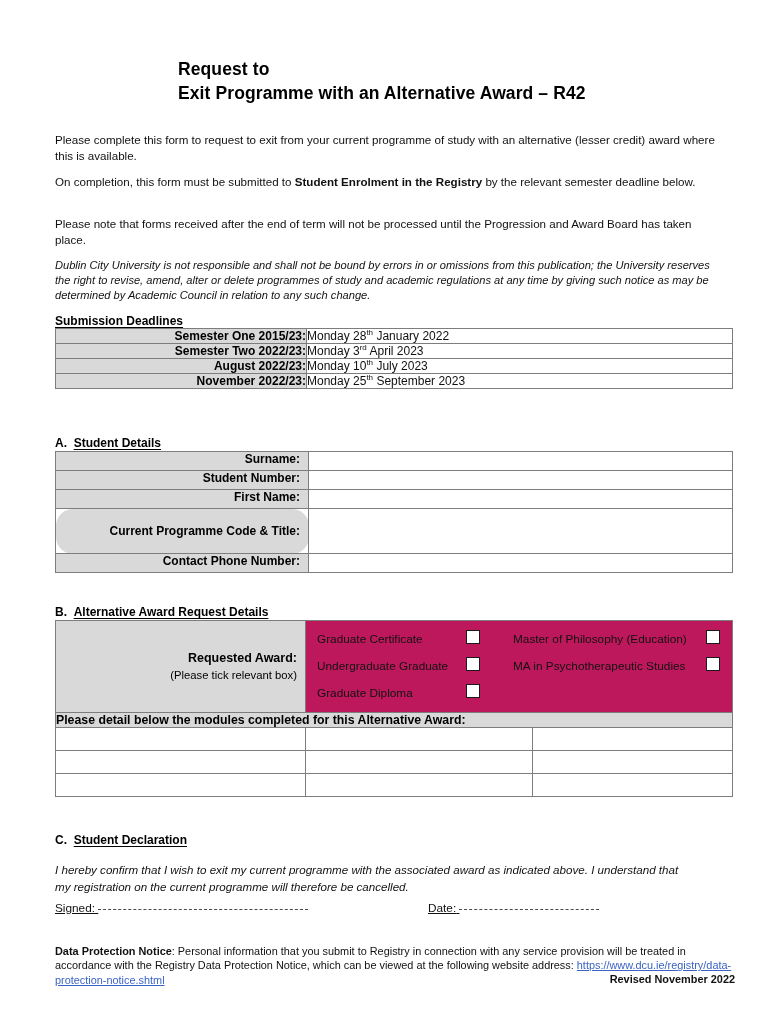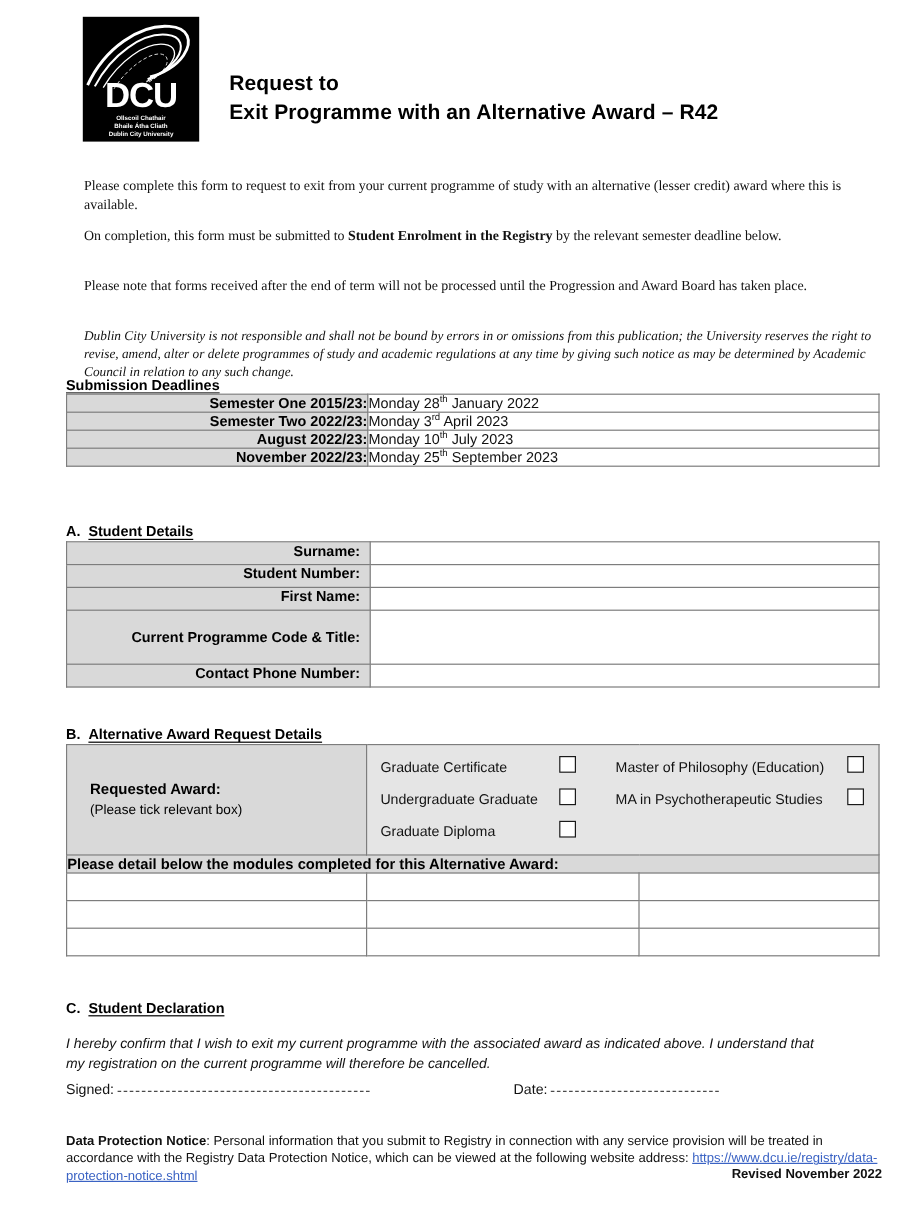--- a/index.html
+++ b/index.html
@@ -67,38 +67,37 @@
     text-align: center;
     color: #ffffff;
     font-family: "Liberation Sans", sans-serif;
     font-weight: bold;
     font-size: 5.2px;
     line-height: 6.6px;
     letter-spacing: 0px;
   }
   .title-block {
     position: absolute;
-    left: 191px;
+    left: 178px;
     top: 57px;
     width: 560px;
   }
   .title-line {
     font-family: "Liberation Sans", sans-serif;
     font-weight: bold;
     font-size: 17.5px;
     line-height: 24px;
     color: #000;
     letter-spacing: 0.1px;
   }
   p.para {
-    margin: 15px;
+    margin: 0;
     font-size: 11.6px;
     line-height: 15.6px;
     color: #111;
-    font-family: Liberation Serif, serif;
   }
   .para b { font-weight: bold; }
   .para.italic {
     font-style: italic;
     font-size: 11.1px;
     line-height: 15.2px;
   }
 
   .abs { position: absolute; }
 
@@ -151,36 +150,36 @@
   }
 
   
   #student-details td.lbl {
     padding-right: 8px;
   }
 
   
   #award-table td.award-label {
     background: #d9d9d9;
-    text-align: left;
+    text-align: right;
     vertical-align: middle;
     padding: 0 8px 0 19px;
   }
   .award-label-main {
     font-weight: bold;
     font-size: 12.5px;
     line-height: 17px;
   }
   .award-label-sub {
     font-weight: normal;
     font-size: 11.3px;
     line-height: 16px;
   }
   #award-table td.award-options {
-    background: #e5e5e5;
+    background: #be185d;
     padding: 9px 0 8px 0;
     vertical-align: top;
   }
   .opt-grid {
     position: relative;
     width: 100%;
     height: 74px;
   }
   .opt-text {
     position: absolute;
@@ -216,20 +215,21 @@
     font-size: 11.6px;
     line-height: 16.5px;
     color: #111;
     width: 640px;
   }
   .sign-row {
     position: absolute;
     font-size: 11.8px;
     color: #111;
     white-space: nowrap;
+    text-decoration: underline;
   }
   .rule {
     display: inline-block;
     border-bottom: 1px dashed #4a4a4a;
     vertical-align: 2px;
   }
 
   
   .footer {
     position: absolute;
@@ -262,34 +262,20 @@
     font-weight: bold;
     font-size: 11.5px;
   }
 </style>
 </head>
 <body>
 
 <div class="page">
 
   <div class="header">
-    <div class="logo">
-      <svg class="logo-swoosh" viewBox="0 0 97 62">
-        <path d="M4 57 C 18 26, 48 6, 72 8 C 88 9, 92 20, 84 32 C 78 41, 66 48, 56 50" fill="none" stroke="#ffffff" stroke-width="2.4"></path>
-        <path d="M10 58 C 24 31, 50 13, 70 15 C 82 16, 85 25, 78 35 C 72 43, 62 49, 54 52" fill="none" stroke="#ffffff" stroke-width="1.7"></path>
-        <path d="M17 59 C 30 37, 52 21, 68 23 C 77 24, 79 31, 73 39 C 68 46, 60 51, 53 54" fill="none" stroke="#ffffff" stroke-width="1.1"></path>
-        <path d="M26 60 C 36 44, 54 30, 65 31 C 71 32, 72 37, 68 43 C 64 49, 58 53, 52 56" fill="none" stroke="#ffffff" stroke-width="0.7" stroke-dasharray="3 2"></path>
-      </svg>
-      <div class="logo-dcu">DCU</div>
-      <div class="logo-sub">
-        <div>Ollscoil Chathair</div>
-        <div>Bhaile Átha Cliath</div>
-        <div>Dublin City University</div>
-      </div>
-    </div>
     <div class="title-block">
       <div class="title-line">Request to</div>
       <div class="title-line">Exit Programme with an Alternative Award – R42</div>
     </div>
   </div>
 
   <p class="para abs" style="left:55px; top:132px; width:665px;">Please complete this form to request to exit from your current programme of study with an alternative (lesser credit) award where this is available.</p>
 
   <p class="para abs" style="left:55px; top:174px; width:665px;"><span>On completion, this form must be submitted to </span><b>Student Enrolment in the Registry</b><span> by the relevant semester deadline below.</span></p>
 
@@ -343,21 +329,21 @@
       </tr>
       <tr>
         <td class="lbl">Student Number:</td>
         <td class="val" style="height:18px;"></td>
       </tr>
       <tr>
         <td class="lbl">First Name:</td>
         <td class="val" style="height:18px;"></td>
       </tr>
       <tr>
-        <td class="lbl" style="vertical-align:middle;">Current Programme Code &amp; Title:</td>
+        <td class="lbl" style="vertical-align:middle;border-radius:17px;">Current Programme Code &amp; Title:</td>
         <td class="val" style="height:44px;"></td>
       </tr>
       <tr>
         <td class="lbl">Contact Phone Number:</td>
         <td class="val" style="height:18px;"></td>
       </tr>
     </tbody>
   </table>
 
   <div class="section-head" style="left:55px; top:605px;">

